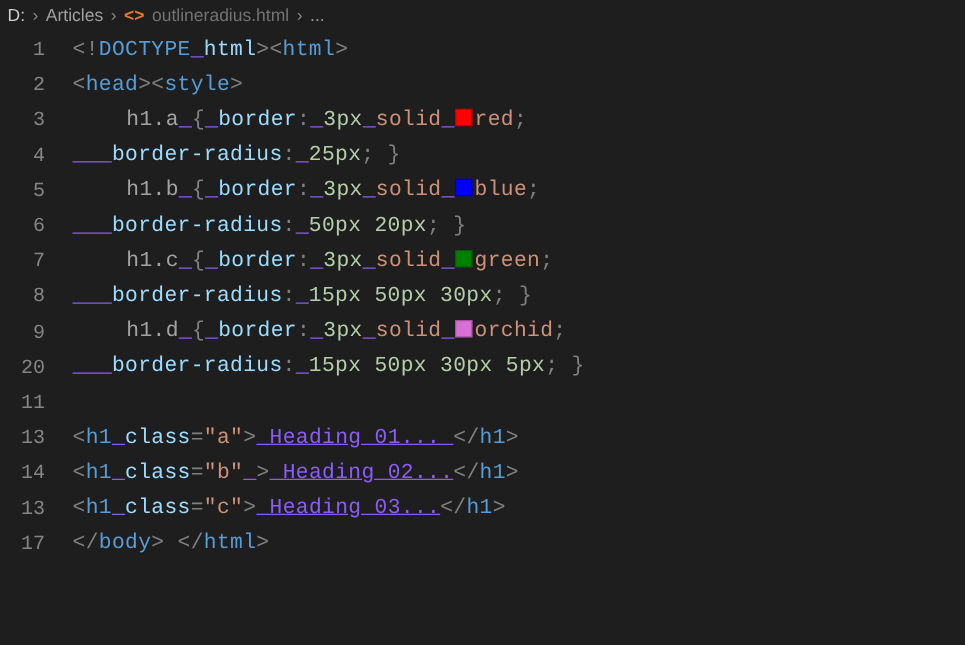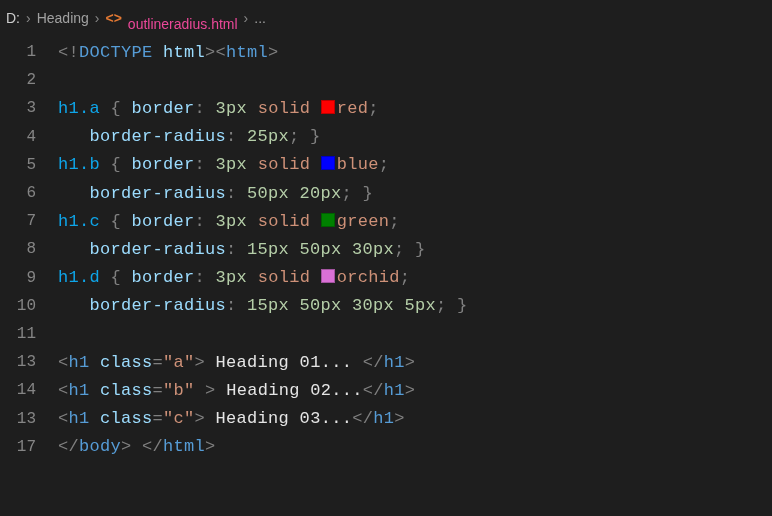--- a/index.html
+++ b/index.html
@@ -26,21 +26,21 @@
   .breadcrumb .sep {
     color: #888;
     font-size: 14px;
   }
   .breadcrumb .file-icon {
     color: #e37933;
     font-weight: bold;
     font-size: 14px;
   }
   .breadcrumb .drive { color: #cccccc; }
-  .breadcrumb .file { color: #ec4899; margin-top: 12px; }
+  .breadcrumb .file { color: #737373; }
   .editor {
     display: flex;
     flex-direction: column;
     padding-left: 0;
   }
   .line {
     display: flex;
     align-items: center;
     height: 28.2px;
     white-space: pre;
@@ -53,57 +53,58 @@
     font-size: 16px;
     user-select: none;
   }
   .code {
     flex: 1;
     letter-spacing: 0.3px;
   }
   
   .gray   { color: #808080; }  
   .blue   { color: #569cd6; }  
-  .yellow { color: #0ea5e9; }  
+  .yellow { color: #a3a3a3; margin-left: 43px; }  
   .cyan   { color: #9cdcfe; }  
   .orange { color: #ce9178; }  
   .green  { color: #b5cea8; }  
-  .white  { color: #e5e5e5; }
+  .white  { color: #8b5cf6; text-decoration: underline; }
   .swatch {
     display: inline-block;
     width: 14px;
     height: 14px;
     vertical-align: -1px;
     border: 1px solid #00000040;
     margin-right: 2px;
   }
 </style>
 </head>
 <body>
 
 <div class="breadcrumb">
   <span class="drive">D:</span>
   <span class="sep">›</span>
-  <span>Heading</span>
+  <span>Articles</span>
   <span class="sep">›</span>
   <span class="file-icon">&lt;&gt;</span>
   <span class="file">outlineradius.html</span>
   <span class="sep">›</span>
   <span>...</span>
 </div>
 
 <div class="editor">
 
   <div class="line">
     <div class="gutter">1</div>
     <div class="code"><span class="gray">&lt;</span><span class="gray">!</span><span class="blue">DOCTYPE</span><span class="white"> </span><span class="cyan">html</span><span class="gray">&gt;&lt;</span><span class="blue">html</span><span class="gray">&gt;</span></div>
   </div>
 
   <div class="line">
     <div class="gutter">2</div>
+    <div class="code"><span class="gray">&lt;</span><span class="blue">head</span><span class="gray">&gt;&lt;</span><span class="blue">style</span><span class="gray">&gt;</span></div>
   </div>
 
   <div class="line">
     <div class="gutter">3</div>
     <div class="code"><span class="yellow">h1.a</span><span class="white"> </span><span class="gray">{</span><span class="white"> </span><span class="cyan">border</span><span class="gray">:</span><span class="white"> </span><span class="green">3px</span><span class="white"> </span><span class="orange">solid</span><span class="white"> </span><span class="swatch" style="background:#ff0000"></span><span class="orange">red</span><span class="gray">;</span></div>
   </div>
 
   <div class="line">
     <div class="gutter">4</div>
     <div class="code"><span class="white">   </span><span class="cyan">border-radius</span><span class="gray">:</span><span class="white"> </span><span class="green">25px</span><span class="gray">; }</span></div>
@@ -128,21 +129,21 @@
     <div class="gutter">8</div>
     <div class="code"><span class="white">   </span><span class="cyan">border-radius</span><span class="gray">:</span><span class="white"> </span><span class="green">15px 50px 30px</span><span class="gray">; }</span></div>
   </div>
 
   <div class="line">
     <div class="gutter">9</div>
     <div class="code"><span class="yellow">h1.d</span><span class="white"> </span><span class="gray">{</span><span class="white"> </span><span class="cyan">border</span><span class="gray">:</span><span class="white"> </span><span class="green">3px</span><span class="white"> </span><span class="orange">solid</span><span class="white"> </span><span class="swatch" style="background:#da70d6"></span><span class="orange">orchid</span><span class="gray">;</span></div>
   </div>
 
   <div class="line">
-    <div class="gutter">10</div>
+    <div class="gutter">20</div>
     <div class="code"><span class="white">   </span><span class="cyan">border-radius</span><span class="gray">:</span><span class="white"> </span><span class="green">15px 50px 30px 5px</span><span class="gray">; }</span></div>
   </div>
 
   <div class="line">
     <div class="gutter">11</div>
   </div>
 
 
   <div class="line">
     <div class="gutter">13</div>

